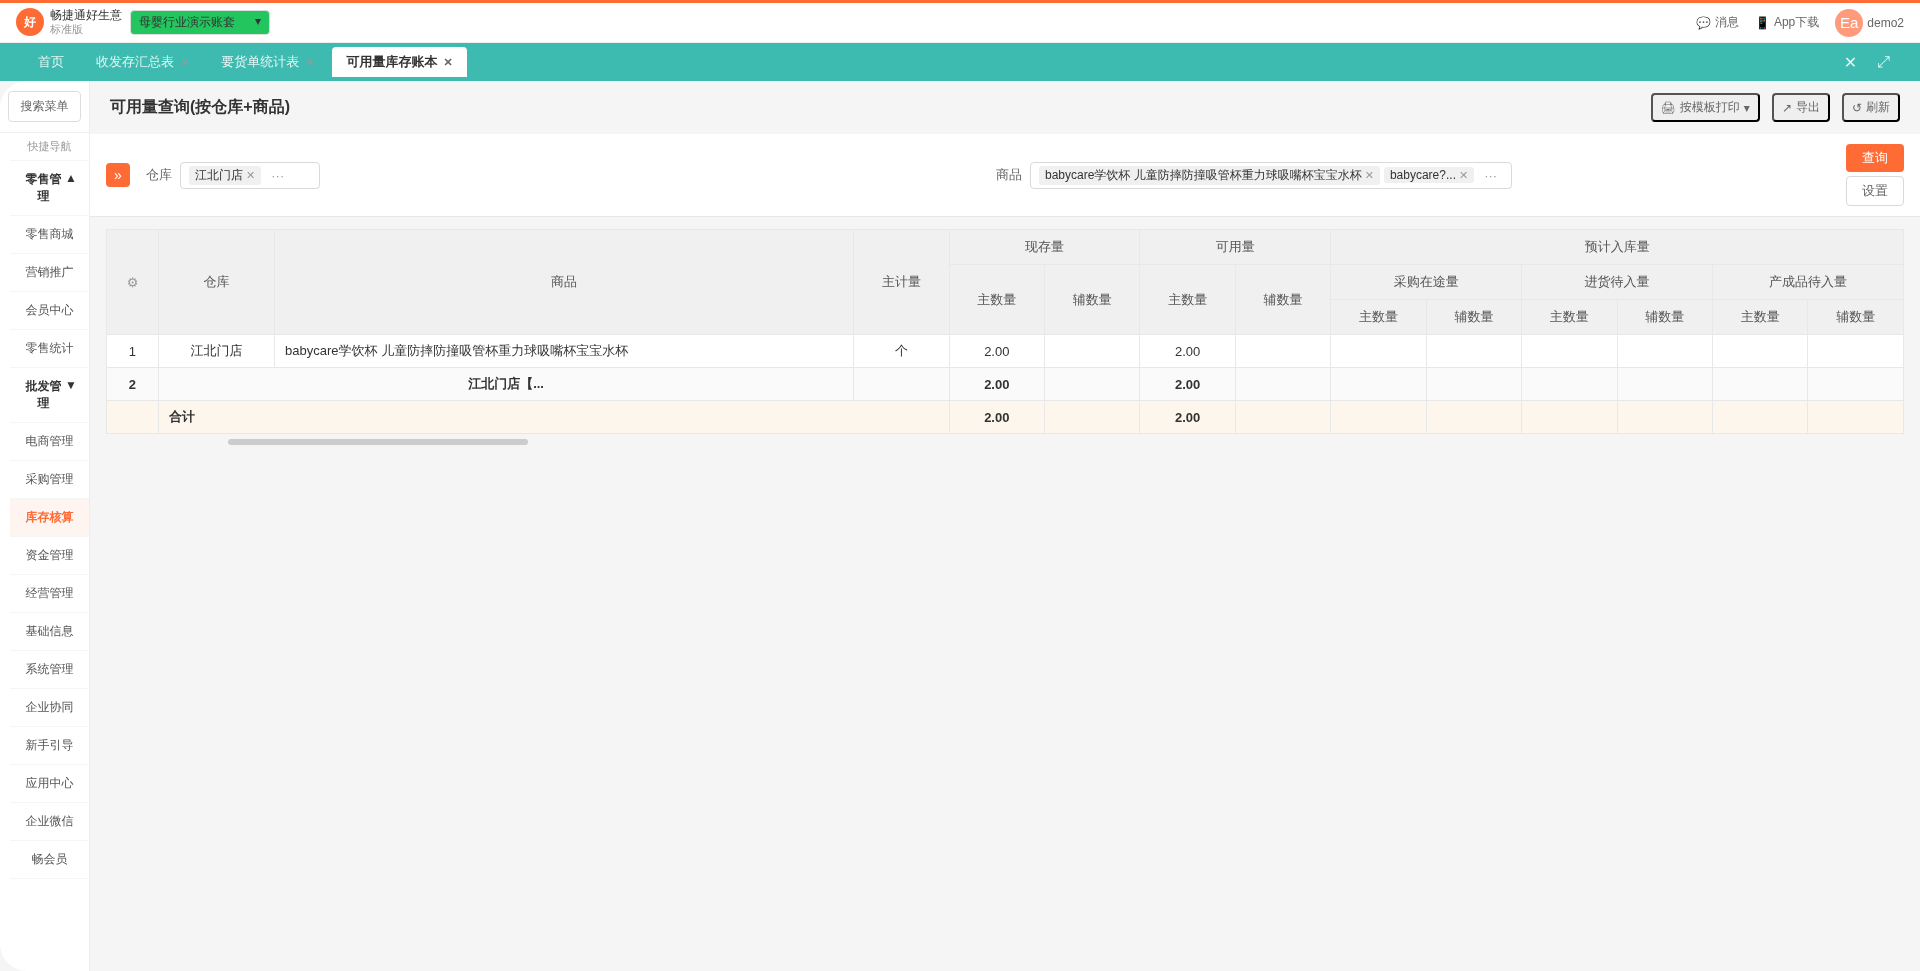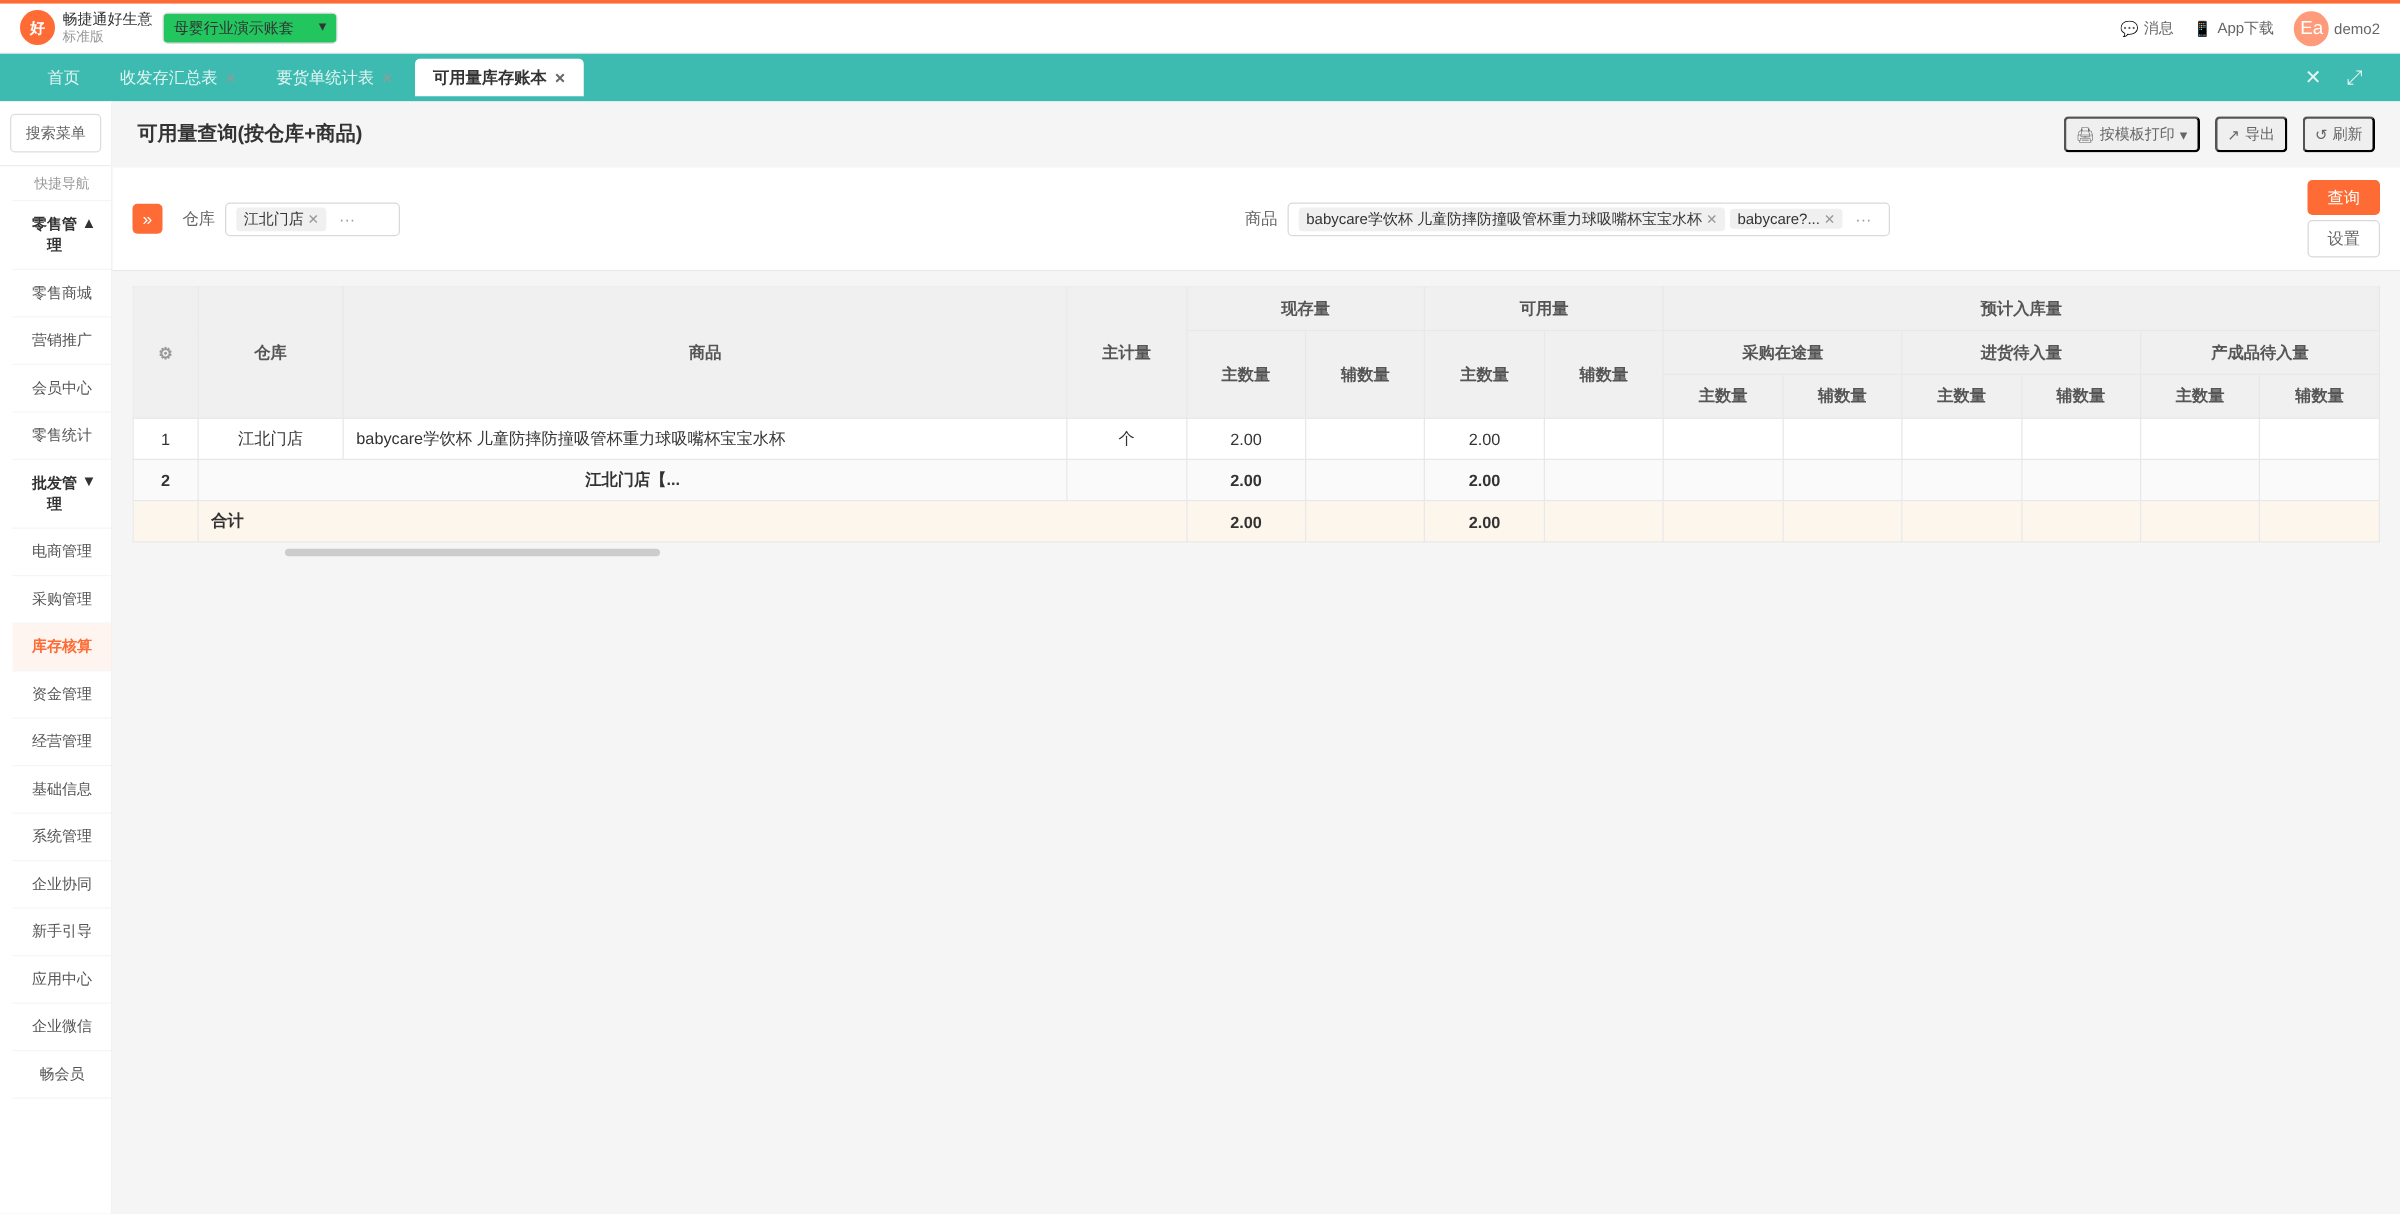--- a/index.html
+++ b/index.html
@@ -29,21 +29,21 @@
     .tab {
       display: flex; align-items: center; gap: 6px; padding: 0 14px; height: 30px;
       border-radius: 4px 4px 0 0; font-size: 13px; cursor: pointer; color: rgba(255,255,255,0.85);
     }
     .tab.active { background: #fff; color: #333; border-radius: 4px 4px 0 0; font-weight: bold; }
     .tab-close { font-size: 11px; color: #999; cursor: pointer; }
     .tab-bar-right { margin-left: auto; display: flex; align-items: center; gap: 8px; }
     .tab-bar-btn { color: rgba(255,255,255,0.85); font-size: 16px; cursor: pointer; padding: 2px 6px; }
 
     
-    .main-layout { display: flex; flex: 1; overflow: hidden; }
+    .main-layout { display: flex; flex: 1; overflow: hidden; border-radius: 27px; }
 
     
     .sidebar {
       width: 90px; background: #fff; border-right: 1px solid #eee;
       display: flex; flex-direction: column; flex-shrink: 0; overflow-y: auto;
     }
     .sidebar-search { padding: 10px 8px; border-bottom: 1px solid #eee; }
     .sidebar-search-btn { width: 100%; padding: 6px 4px; background: #fff; border: 1px solid #ddd; border-radius: 4px; font-size: 12px; color: #666; cursor: pointer; text-align: center; }
     .sidebar-item {
       padding: 10px 8px; text-align: center; font-size: 12px; color: #555;
@@ -77,21 +77,21 @@
     .filter-tag { display: flex; align-items: center; gap: 3px; background: #f0f0f0; border-radius: 3px; padding: 1px 6px; font-size: 12px; color: #333; }
     .filter-tag-close { cursor: pointer; color: #999; font-size: 11px; }
     .filter-dots { color: #999; cursor: pointer; padding: 0 6px; }
     .filter-actions { display: flex; flex-direction: column; gap: 4px; }
     .btn-query { background: #ff6b35; color: #fff; border: none; border-radius: 4px; padding: 5px 16px; font-size: 13px; cursor: pointer; }
     .btn-settings { background: #fff; color: #666; border: 1px solid #d9d9d9; border-radius: 4px; padding: 5px 0; font-size: 13px; cursor: pointer; }
 
     
     .table-area { flex: 1; overflow: auto; padding: 12px 16px; background: #f5f5f5; }
     .data-table { width: 100%; border-collapse: collapse; background: #fff; border: 1px solid #e8e8e8; font-size: 13px; }
-    .data-table th { background: #f0f0f0; border: 1px solid #e8e8e8; padding: 8px 10px; text-align: center; font-weight: bold; color: #555; white-space: nowrap; }
+    .data-table th { background: #f0f0f0; border: 1px solid #e8e8e8; padding: 8px 10px; text-align: center; font-weight: normal; color: #555; white-space: nowrap; }
     .data-table td { border: 1px solid #e8e8e8; padding: 7px 10px; text-align: center; color: #333; }
     .data-table .col-product { text-align: left; }
     .settings-icon { color: #999; cursor: pointer; }
 
     
     .group-row td { font-weight: bold; background: #fafafa; }
 
     
     ::-webkit-scrollbar { width: 6px; height: 6px; }
     ::-webkit-scrollbar-thumb { background: #ccc; border-radius: 3px; }

